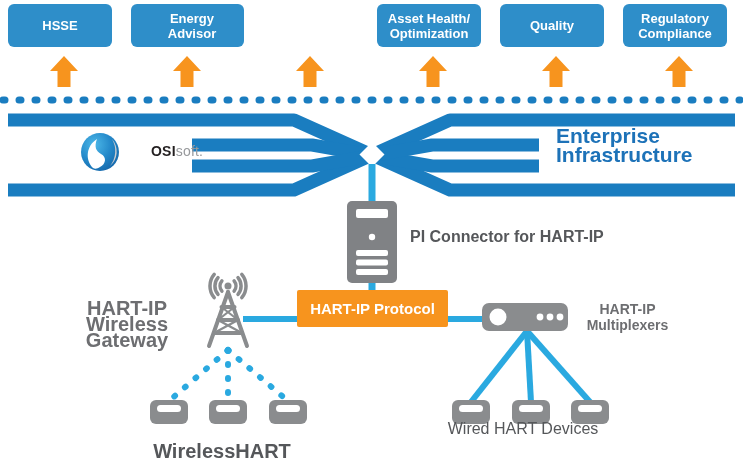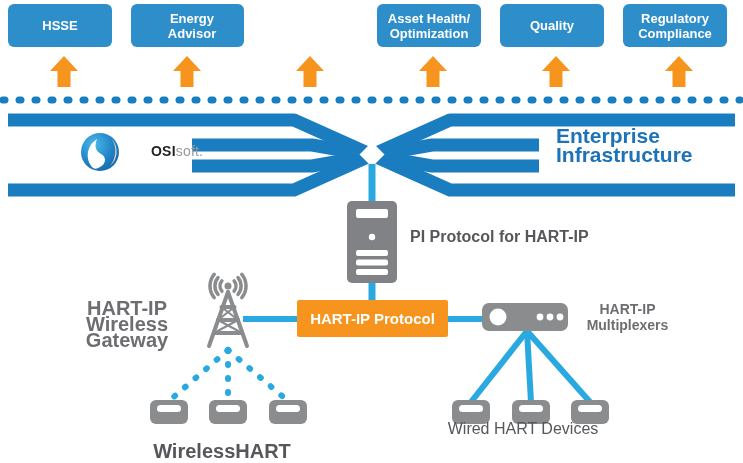--- a/index.html
+++ b/index.html
@@ -24,21 +24,21 @@
 
   .enterprise-label {
     position:absolute; left:556px; top:126px; color:#1d72b8;
     font-weight:bold; font-size:21px; line-height:19px; white-space:pre-line;
   }
   .pi-connector-label {
     position:absolute; left:410px; top:228px; color:#55575a;
     font-weight:bold; font-size:16px; white-space:nowrap;
   }
   .protocol-box {
-    position:absolute; left:297px; top:300px; width:151px; height:37px;
+    position:absolute; left:297px; top:290px; width:151px; height:37px;
     background:#f7941e; border-radius:2px; color:#ffffff;
     font-weight:bold; font-size:15px;
     display:flex; align-items:center; justify-content:center; text-align:center;
   }
   .gateway-label {
     position:absolute; left:47px; top:300px; width:160px; text-align:center;
     color:#6d6e71; font-weight:bold; font-size:20px; line-height:16px; white-space:pre-line;
   }
   .mux-label {
     position:absolute; left:577px; top:301px; width:101px; text-align:center;
@@ -185,21 +185,21 @@
   <div class="app-box bx3">Asset Health/
 Optimization</div>
   <div class="app-box bx5">Regulatory
 Compliance</div>
   <div class="app-box bx4">Quality</div>
 
   <div class="logo-text"><span class="bold">OSI</span><span class="light">soft.</span></div>
 
   <div class="enterprise-label">Enterprise
 Infrastructure</div>
-  <div class="pi-connector-label">PI Protocol for HART-IP</div>
+  <div class="pi-connector-label">PI Connector for HART-IP</div>
 
   <div class="protocol-box">HART-IP Protocol</div>
 
   <div class="gateway-label">HART-IP Wireless
 Gateway</div>
   <div class="mux-label">HART-IP
 Multiplexers</div>
   <div class="wireless-devices-label">WirelessHART Devices</div>
   <div class="wired-devices-label">Wired HART Devices</div>
 

